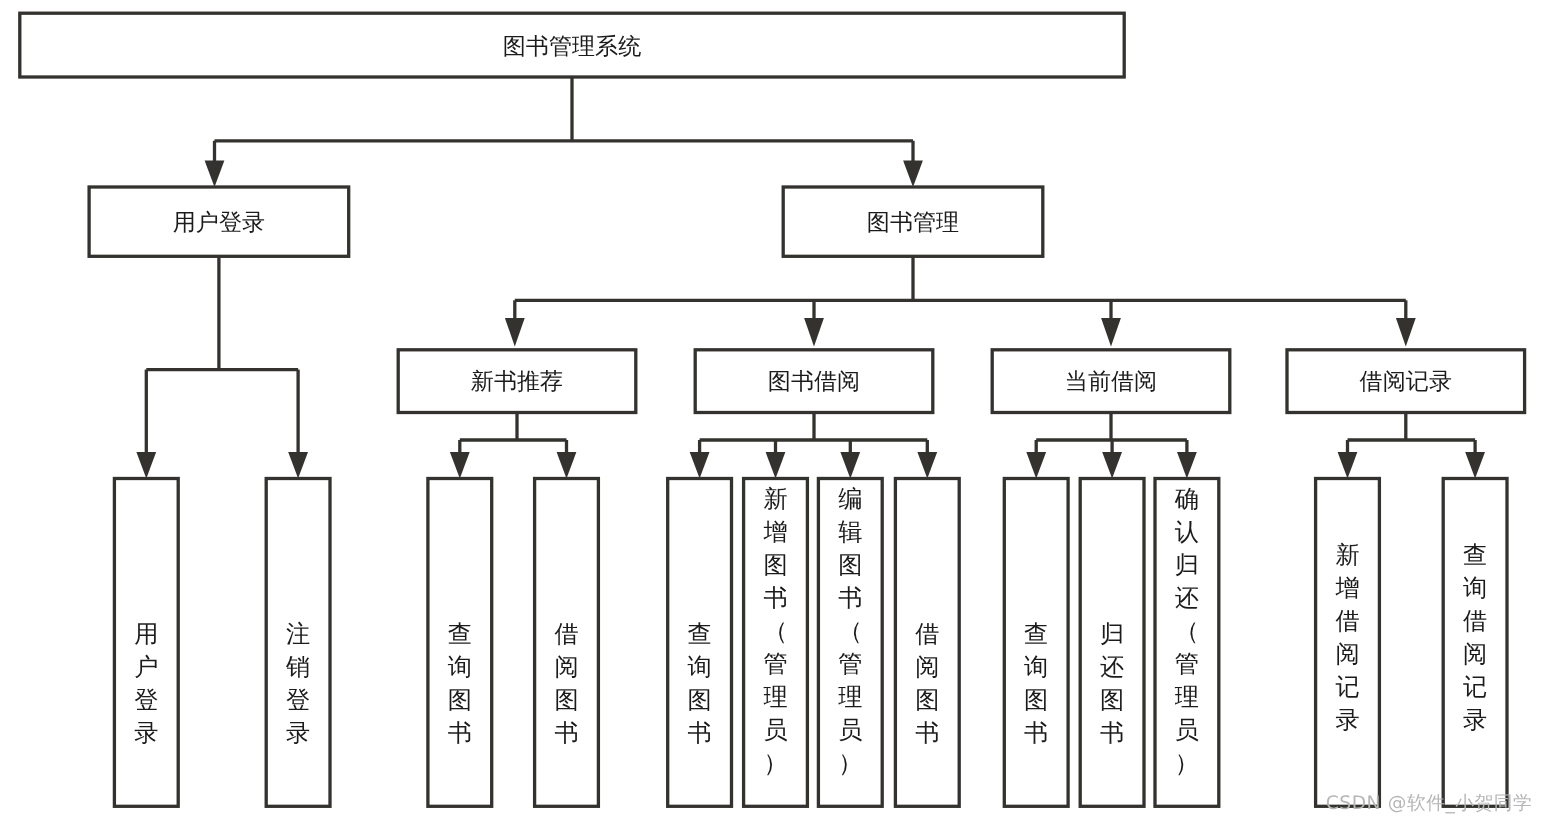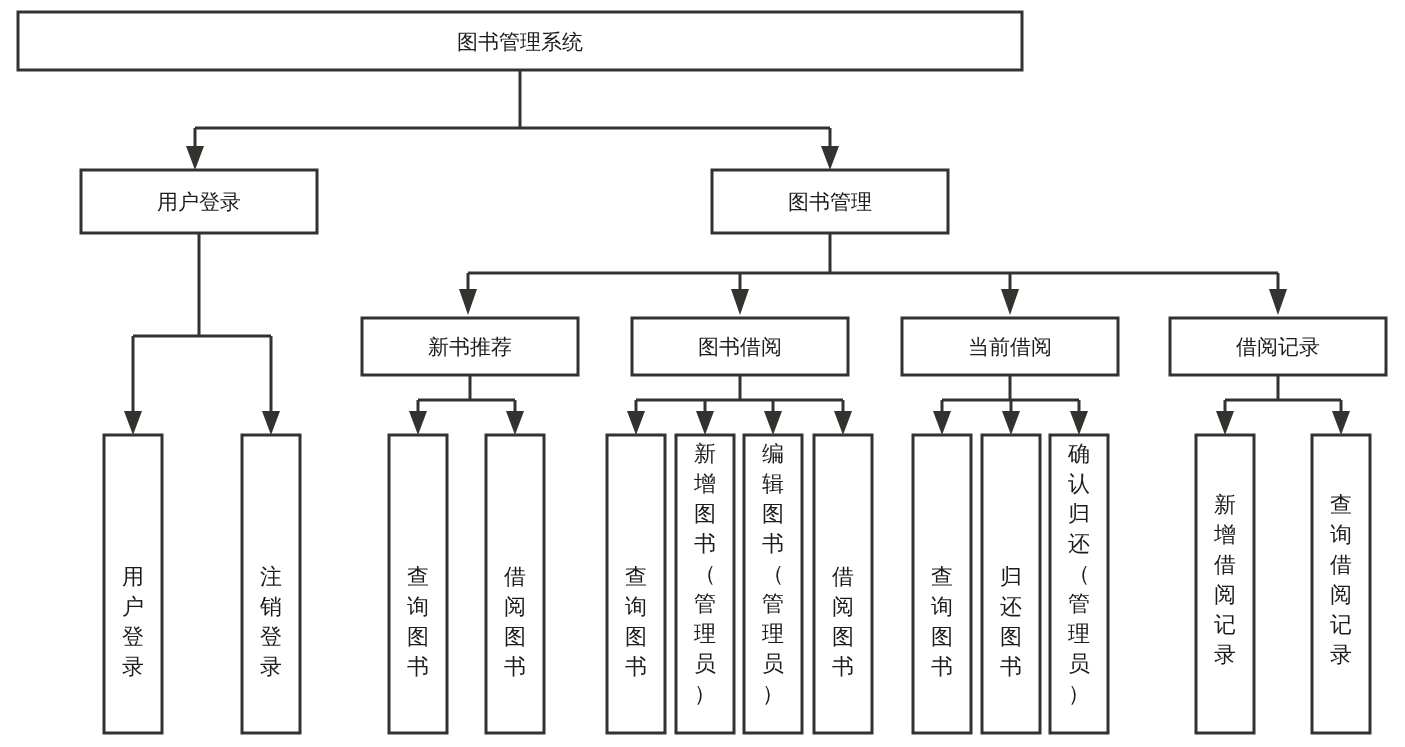--- a/index.html
+++ b/index.html
@@ -220,13 +220,14 @@
     <g>
       <rect class="node-box" x="1196" y="435" width="58" height="298"></rect>
       <text class="node-label-v" x="1225" y="512"><tspan x="1225" dy="0">新</tspan><tspan x="1225" dy="30">增</tspan><tspan x="1225" dy="30">借</tspan><tspan x="1225" dy="30">阅</tspan><tspan x="1225" dy="30">记</tspan><tspan x="1225" dy="30">录</tspan></text>
     </g>
     <g>
       <rect class="node-box" x="1312" y="435" width="58" height="298"></rect>
       <text class="node-label-v" x="1341" y="512"><tspan x="1341" dy="0">查</tspan><tspan x="1341" dy="30">询</tspan><tspan x="1341" dy="30">借</tspan><tspan x="1341" dy="30">阅</tspan><tspan x="1341" dy="30">记</tspan><tspan x="1341" dy="30">录</tspan></text>
     </g>
   </svg>
 
+  <div class="watermark">CSDN @软件_小贺同学</div>
 </div>
 
 </body></html>

